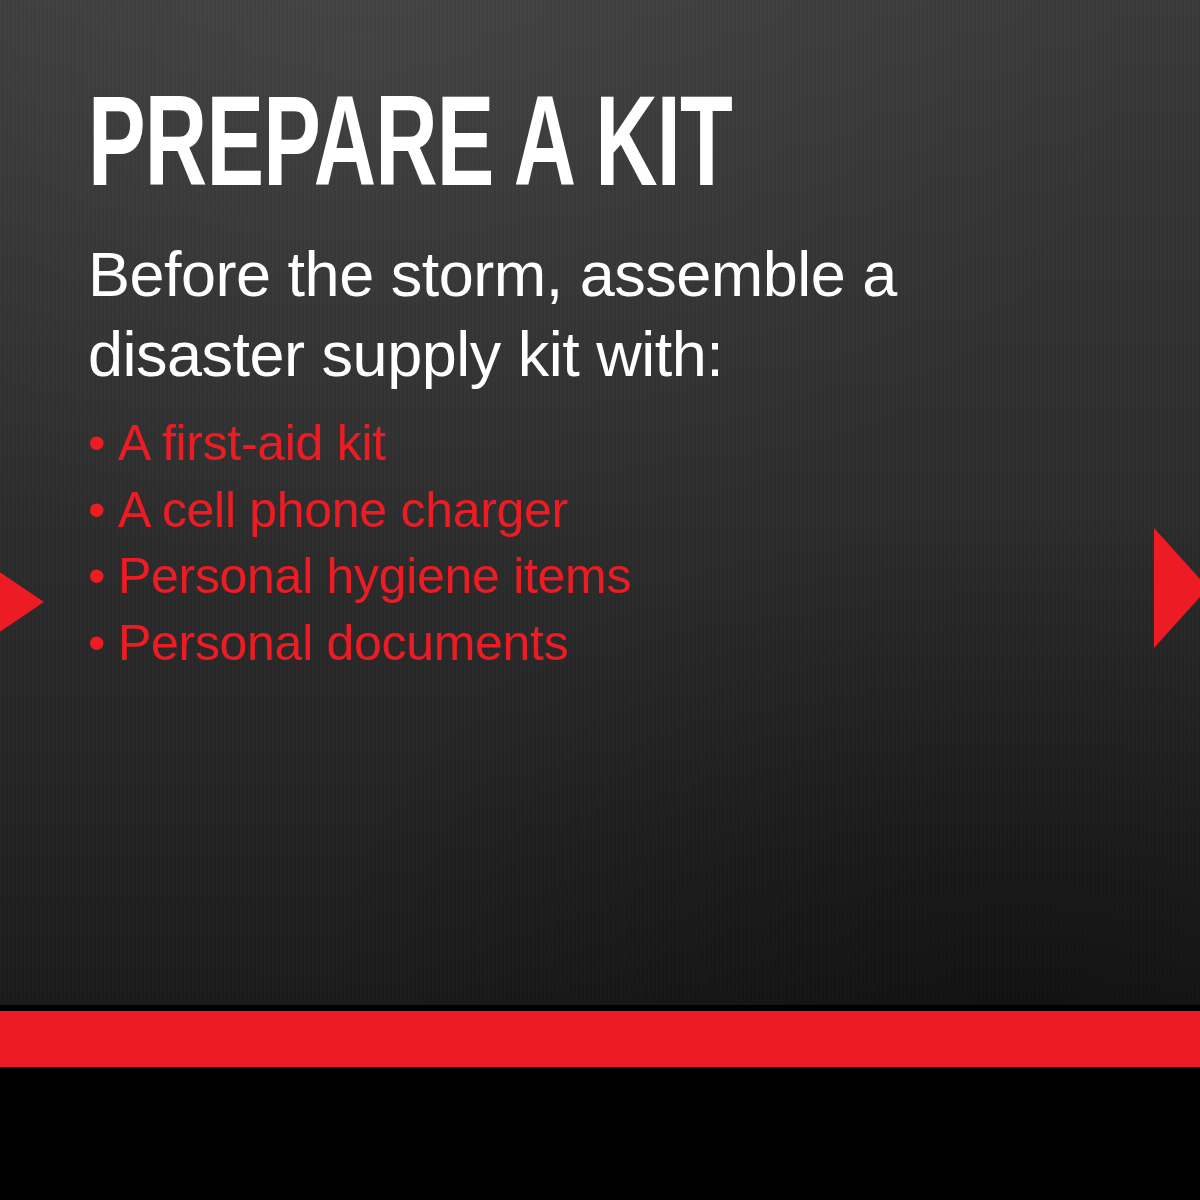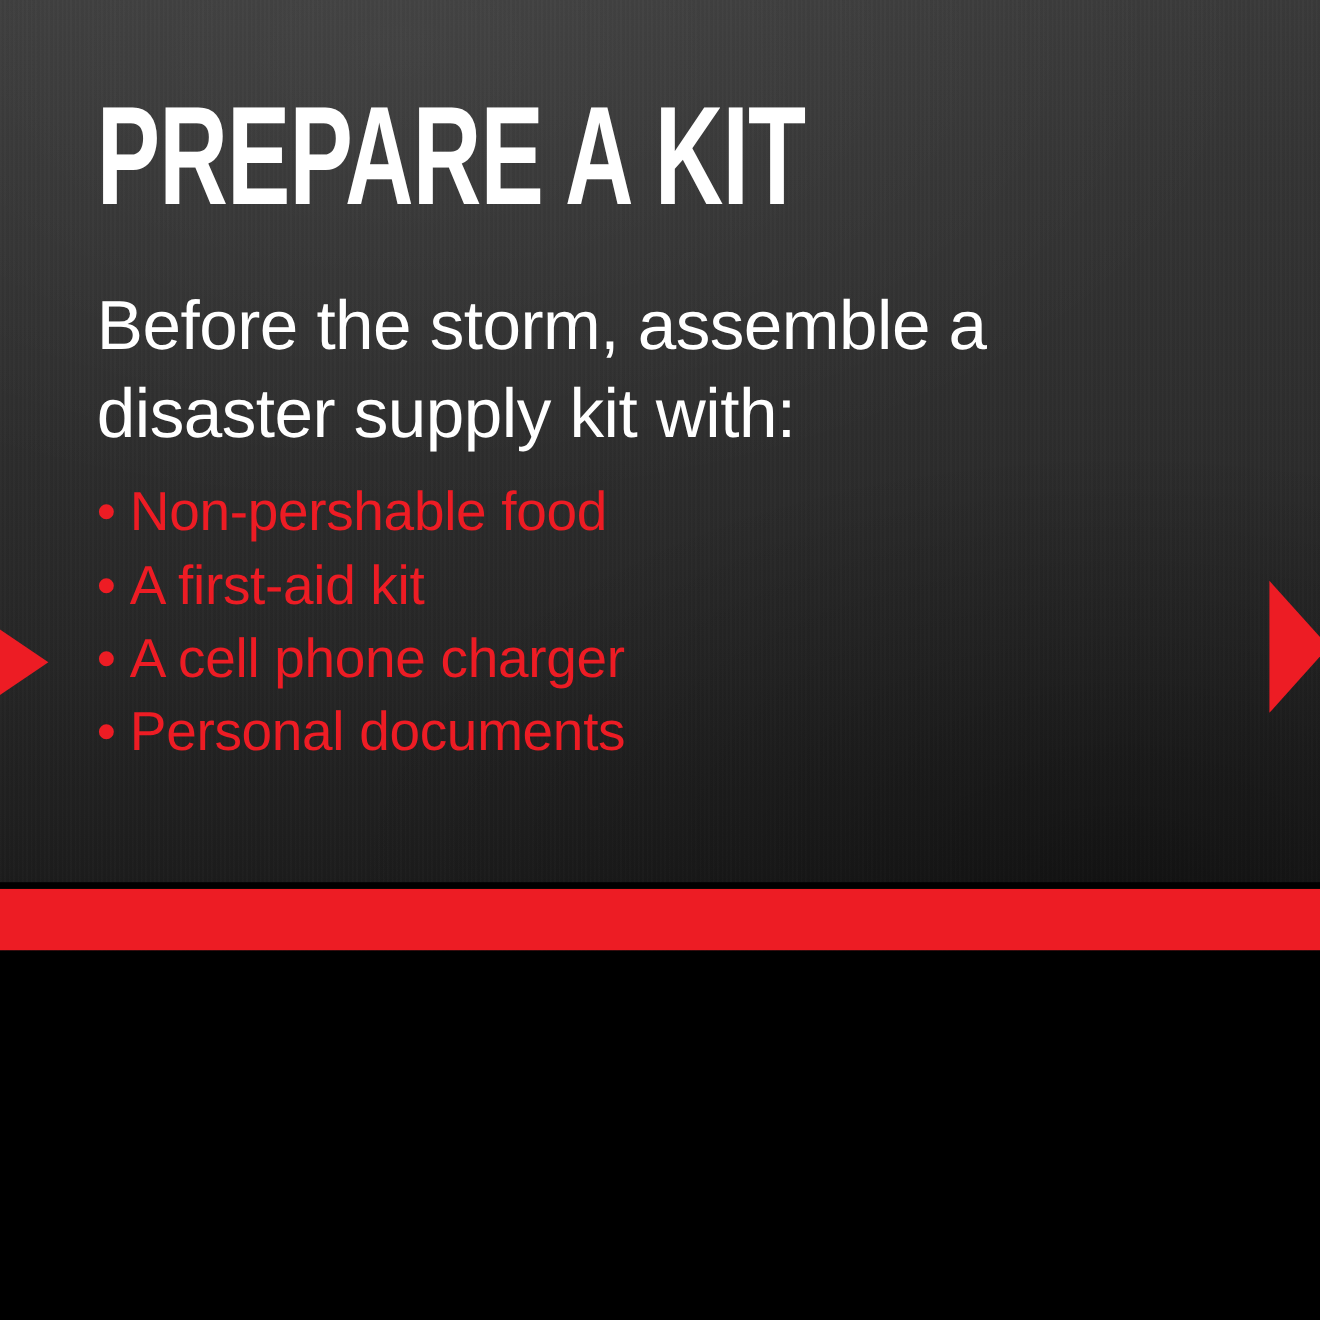--- a/index.html
+++ b/index.html
@@ -10,21 +10,21 @@
   body {
     width: 1200px;
     height: 1200px;
     overflow: hidden;
     font-family: "Liberation Sans", sans-serif;
   }
 
   .slide {
     position: relative;
     width: 1200px;
-    height: 864px;
+    height: 1067px;
     background:
       linear-gradient(180deg, #3a3a3a 0%, #343434 18%, #2e2e2e 42%, #262626 70%, #1c1c1c 92%, #141414 100%);
     overflow: hidden;
   }
 
   
   .slide::before {
     content: "";
     position: absolute;
     inset: 0;
@@ -65,21 +65,21 @@
     transform-origin: left top;
     margin: 0;
     white-space: nowrap;
   }
 
   .lede {
     color: #ffffff;
     font-size: 63px;
     line-height: 1.27;
     font-weight: 400;
-    margin: 70px 0 0 0;
+    margin: 48px 0 0 0;
     max-width: 960px;
     letter-spacing: -0.5px;
   }
 
   .list {
     list-style: none;
     margin: 16px 0 0 0;
     padding: 0;
   }
   .list li {
@@ -146,27 +146,27 @@
   <div class="arrow-right"></div>
 
   <div class="content">
 
     <h1 class="headline">PREPARE A KIT</h1>
 
     <p class="lede">Before the storm, assemble a disaster supply kit with:</p>
 
     <ul class="list">
       <li>
-        <span class="bullet">•</span><span>Non-pershable food</span>
-      </li>
-      <li>
         <span class="bullet">•</span><span>A first-aid kit</span>
       </li>
       <li>
         <span class="bullet">•</span><span>A cell phone charger</span>
+      </li>
+      <li>
+        <span class="bullet">•</span><span>Personal hygiene items</span>
       </li>
       <li>
         <span class="bullet">•</span><span>Personal documents</span>
       </li>
     </ul>
 
   </div>
 
   <div class="footer-bar">
     <div class="gap"></div>

